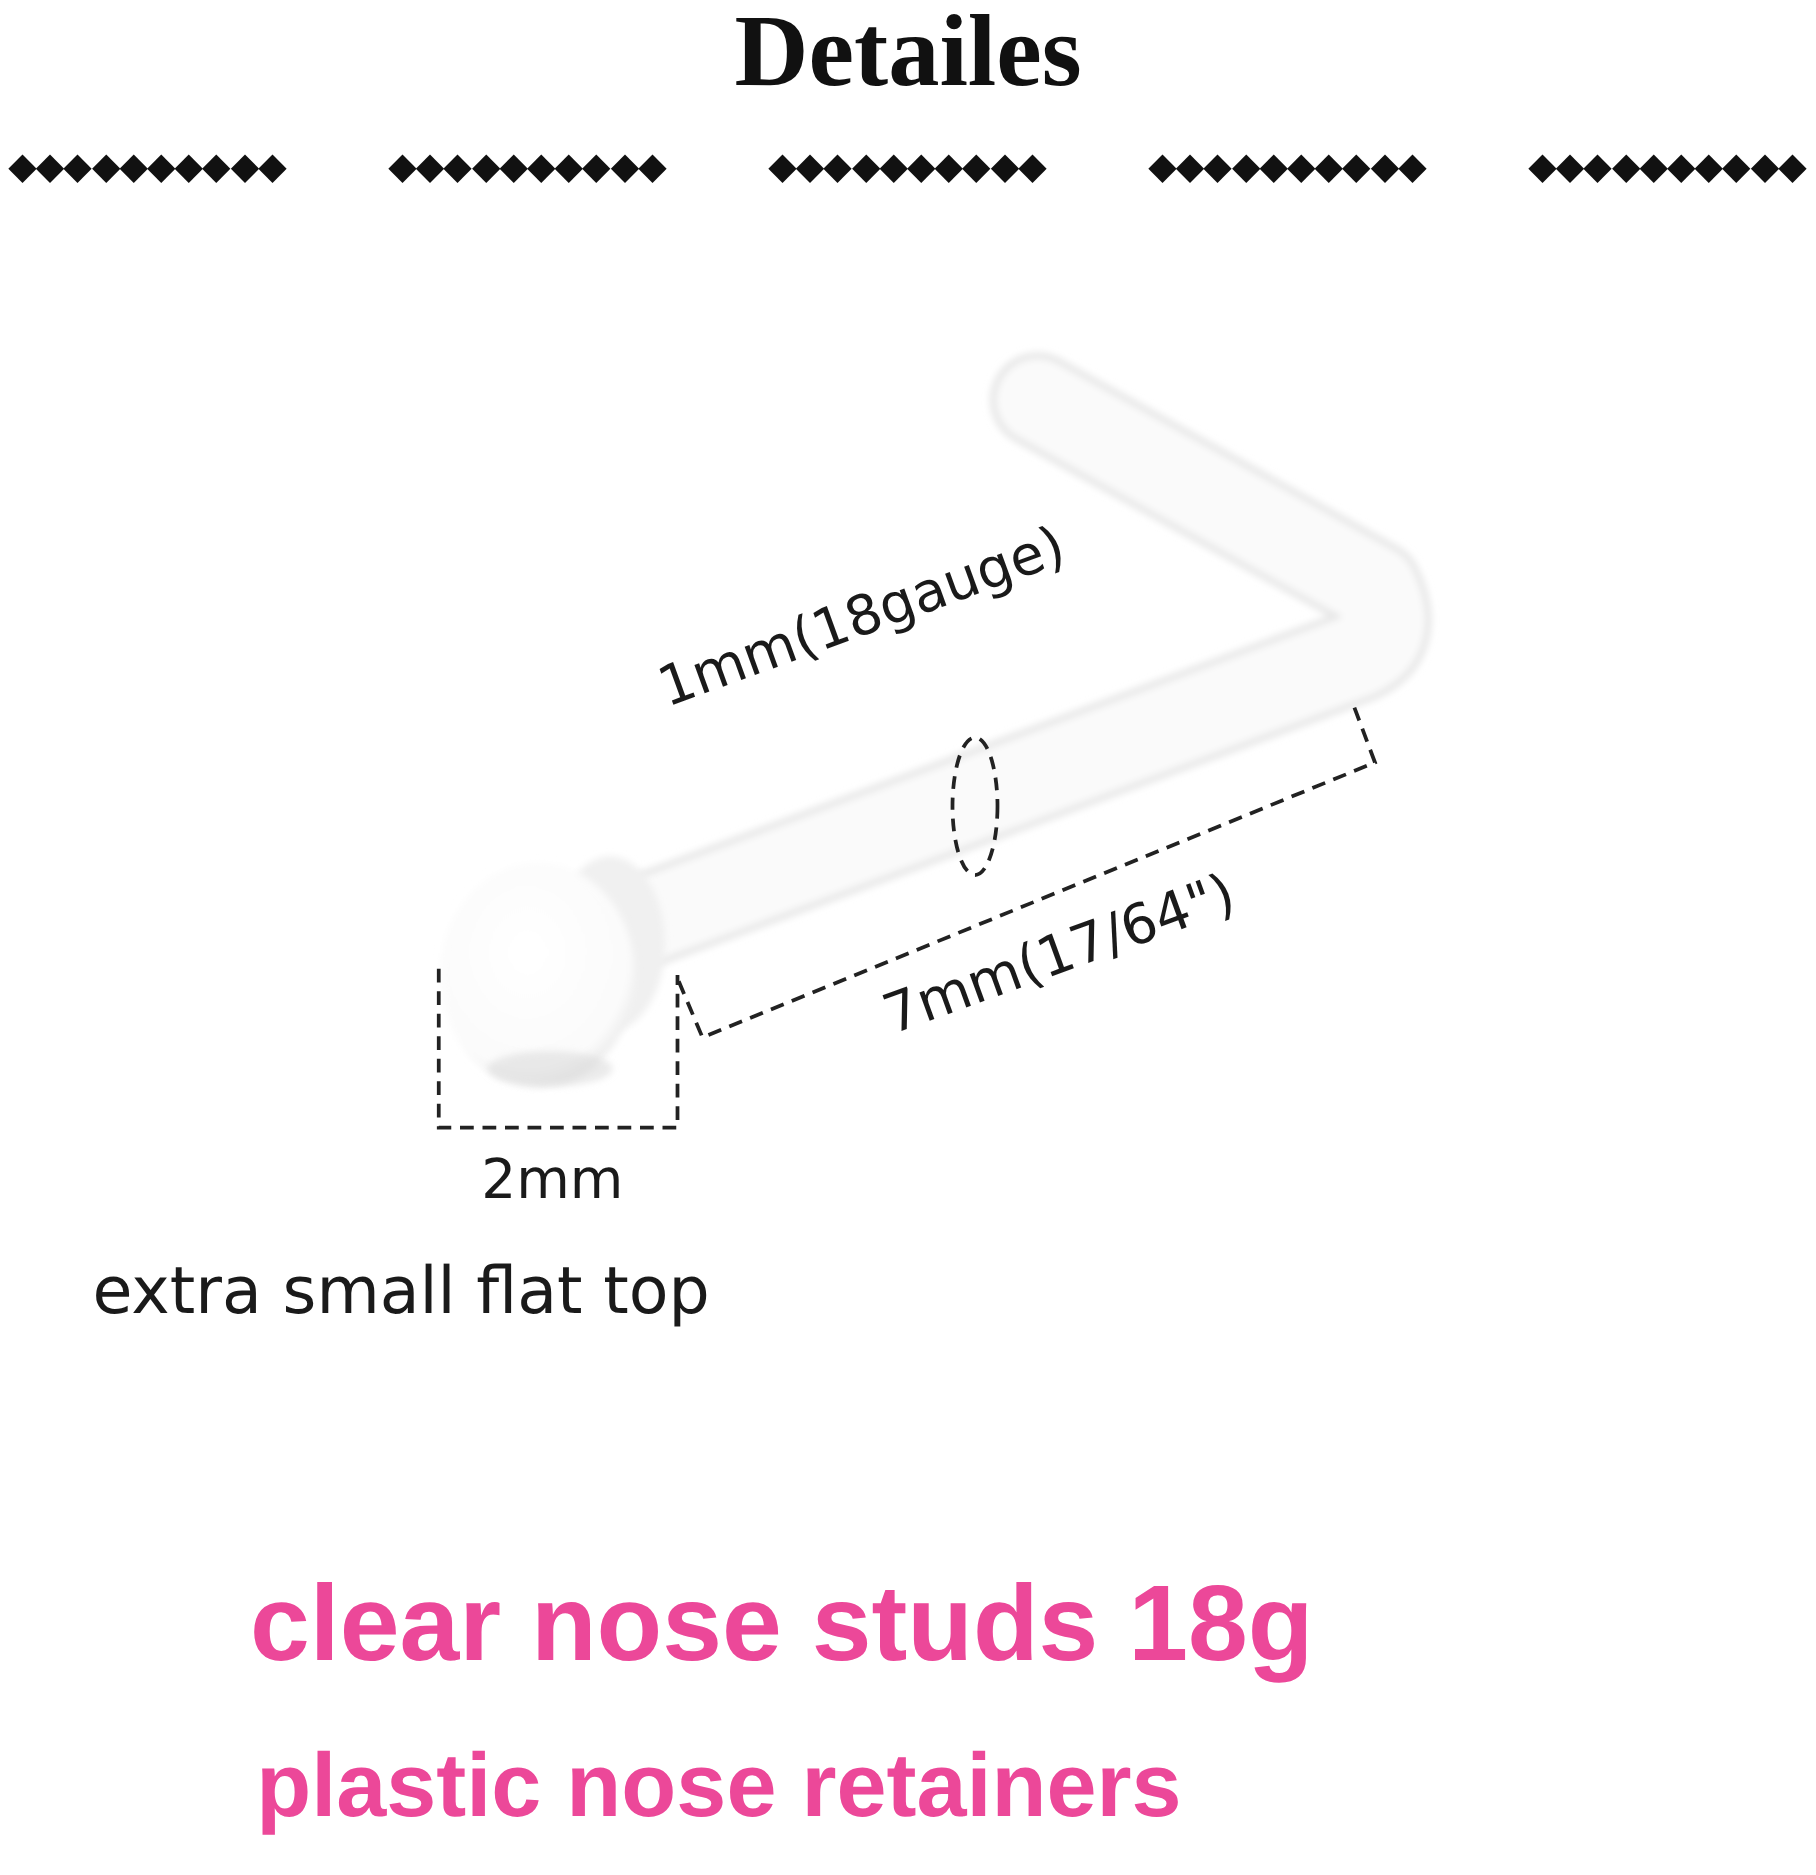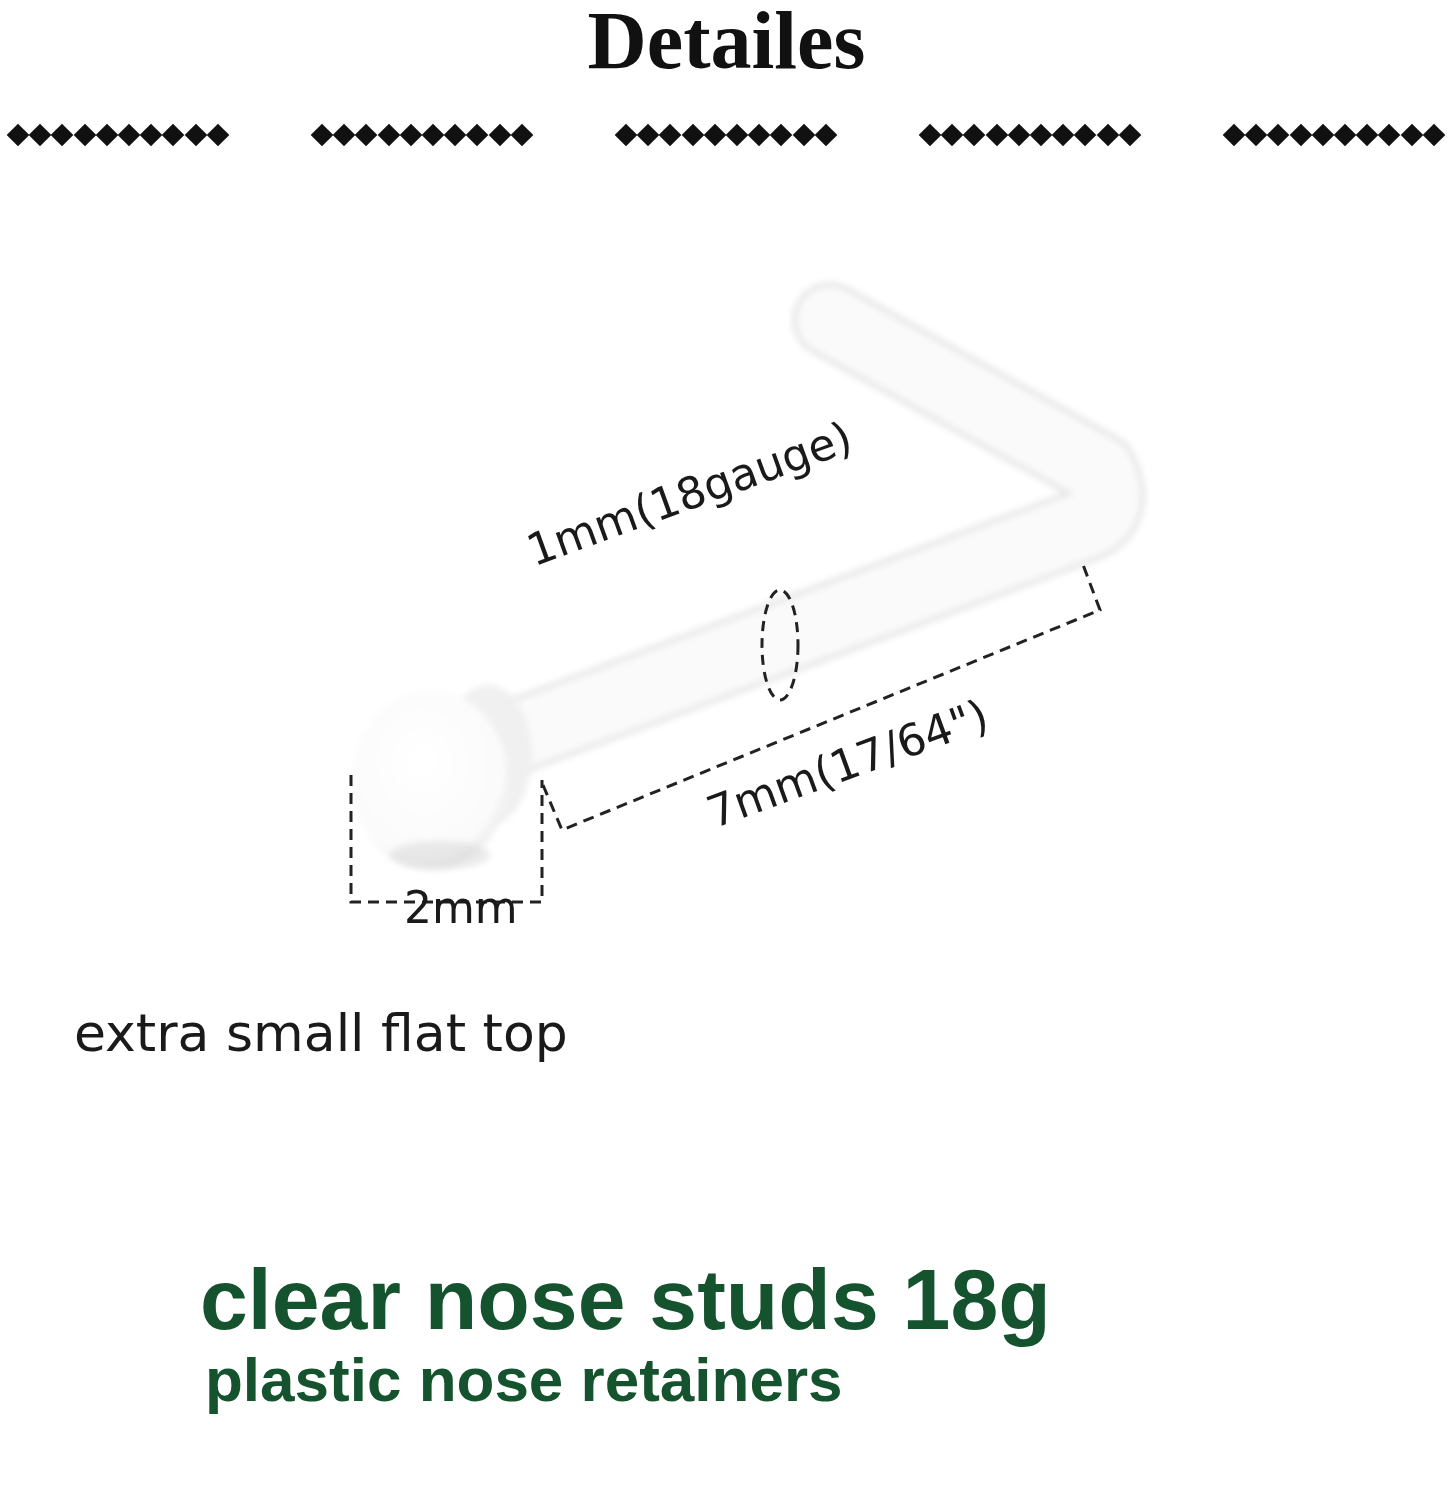--- a/index.html
+++ b/index.html
@@ -5,21 +5,21 @@
   html, body { margin:0; padding:0; background:#ffffff; }
   body { width:1453px; height:1500px; position:relative; overflow:hidden; color:#1a1a1a; }
   .title { position:absolute; top:-6px; left:0; width:1453px; text-align:center;
     font-family:"Liberation Serif", serif; font-weight:bold; font-size:82px; color:#111; }
   .divider-row { position:absolute; top:120px; left:0; width:1453px; height:30px; }
   .diamond-group { position:absolute; top:0; height:30px; display:flex; align-items:center; }
   .diamond { width:16px; height:16px; background:#111; transform:rotate(45deg); margin-right:6.2px; flex:none; }
   .product { position:absolute; left:0; top:0; width:1453px; height:1000px; }
   .label { position:absolute; font-family:"DejaVu Sans", sans-serif; color:#1a1a1a; white-space:nowrap; }
   .dim { font-size:44px; }
-  .caption { position:absolute; font-family:"Liberation Sans", sans-serif; font-weight:bold; color:#14532d; white-space:nowrap; }
+  .caption { position:absolute; font-family:"Liberation Sans", sans-serif; font-weight:bold; color:#ec4899; white-space:nowrap; }
 </style>
 </head>
 <body>
 
 <div class="title">Detailes</div>
 
 <div class="divider-row">
   <div class="diamond-group" style="left:10px">
       <div class="diamond"></div>
       <div class="diamond"></div>
@@ -107,18 +107,18 @@
 
   <ellipse cx="780" cy="645" rx="18" ry="55" fill="none" stroke="#222" stroke-width="3" stroke-dasharray="10 7"></ellipse>
 
   <path d="M543 785 L562 830 L1100 610 L1082 562" fill="none" stroke="#222" stroke-width="3" stroke-dasharray="11 7"></path>
 
   <path d="M351 775 L351 902 L542 902 L542 780" fill="none" stroke="#222" stroke-width="3" stroke-dasharray="11 7"></path>
 </svg>
 
 <div class="label dim" style="left:520px; top:528px; transform:rotate(-20deg); transform-origin:left top;">1mm(18gauge)</div>
 <div class="label dim" style="left:700px; top:790px; transform:rotate(-20deg); transform-origin:left top;">7mm(17/64")</div>
-<div class="label dim" style="left:385px; top:882px;margin-left:19px;">2mm</div>
+<div class="label dim" style="left:385px; top:918px;">2mm</div>
 
 <div class="label" style="left:74px; top:1003px; font-size:52px;">extra small flat top</div>
 
 <div class="caption" style="left:200px; top:1250px; font-size:86px;">clear nose studs 18g</div>
-<div class="caption" style="left:205px; top:1344px; font-size:62px;">plastic nose retainers</div>
+<div class="caption" style="left:205px; top:1388px; font-size:72px;">plastic nose retainers</div>
 
 </body></html>

